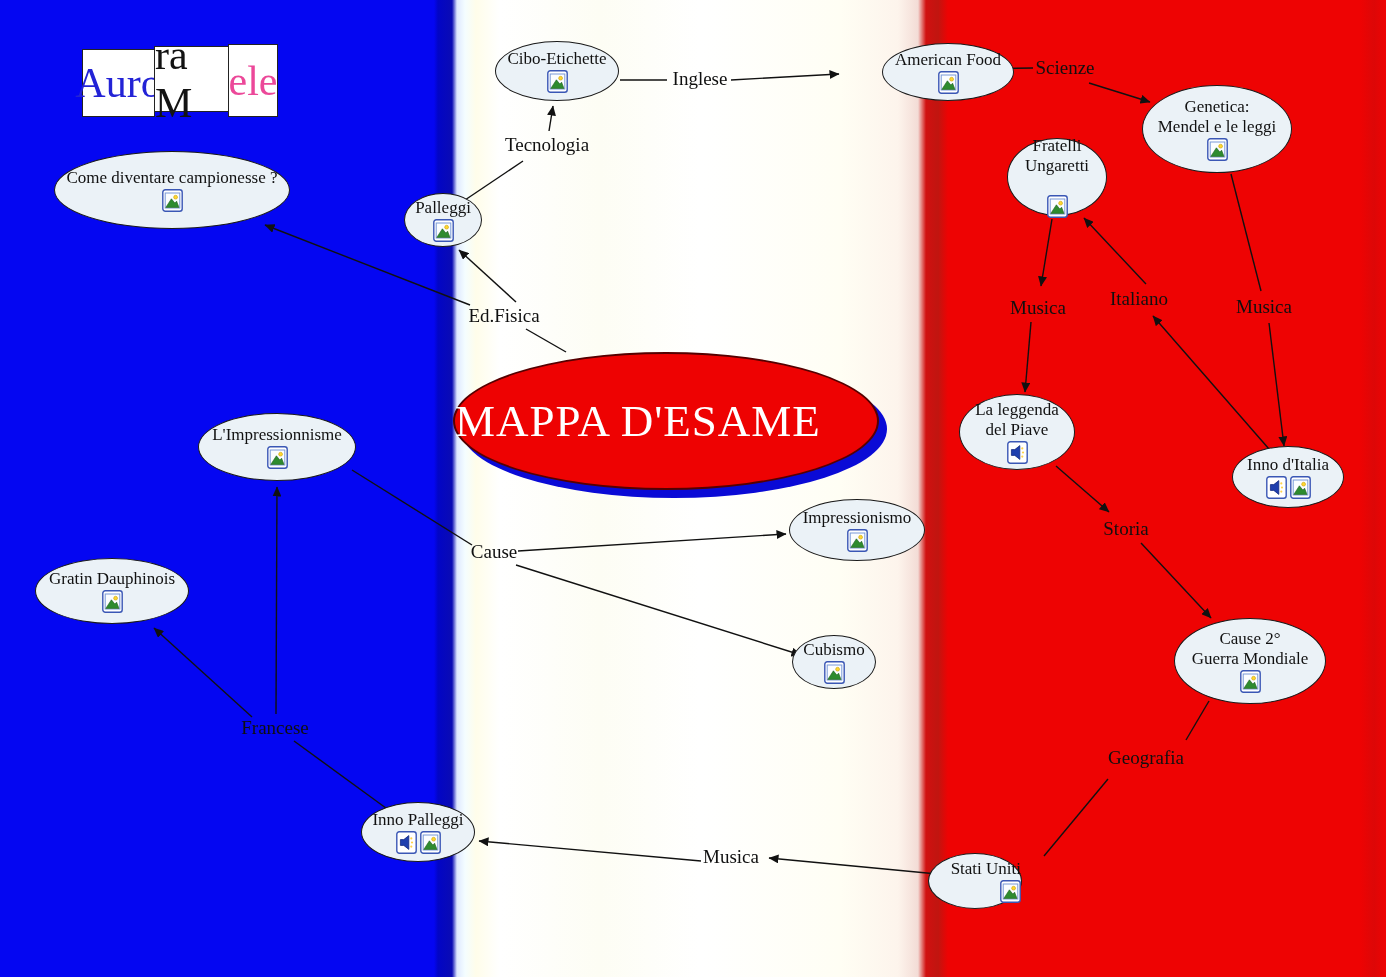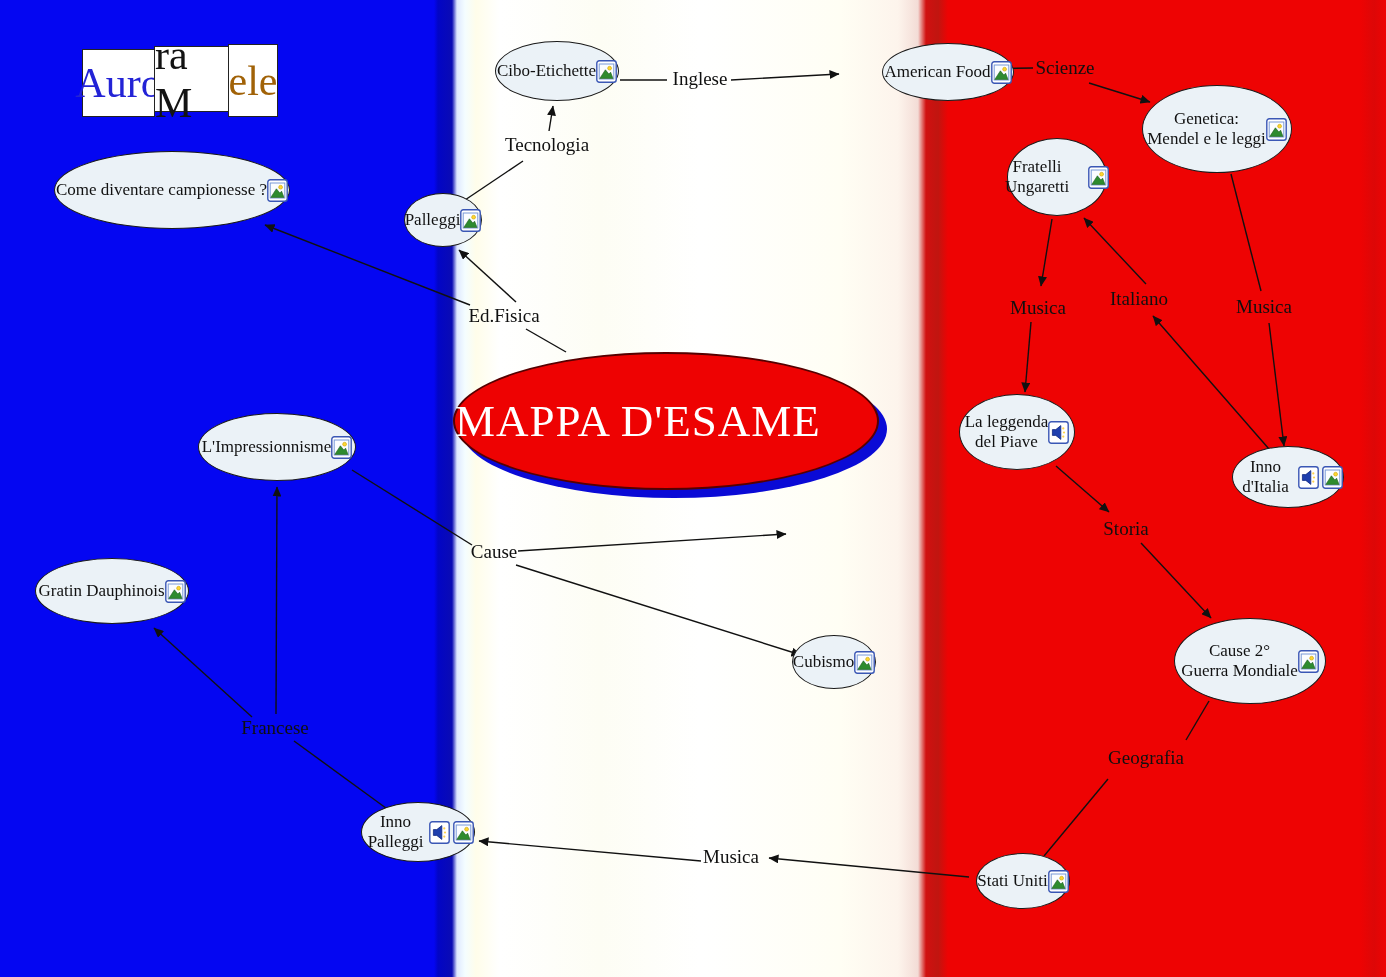--- a/index.html
+++ b/index.html
@@ -9,41 +9,41 @@
       #0406f2 0px,#0406f2 434px,
       #0205c6 438px,#0a0bb4 452px,
       #dfe9ff 457px,#f4fdff 465px,
       #fffdea 476px,#ffffff 500px,
       #fdfdf4 600px,#ffffff 700px,#fffef4 840px,
       #fdf4ec 898px,#f3dcd6 918px,
       #d11010 926px,#c01510 938px,
       #ee0303 948px,#ee0303 1360px,#dd0707 1374px,#ee0303 1386px);}
   svg.edges{position:absolute;left:0;top:0;width:1386px;height:977px;}
   .node{position:absolute;background:#ebf2f7;border:1.4px solid #1a1a1a;border-radius:50%;
-    display:flex;flex-direction:row;align-items:center;justify-content:center;
+    display:flex;flex-direction:column;align-items:center;justify-content:center;
     box-sizing:border-box;z-index:3;}
   .node .ntext{font-size:17px;line-height:1.15;color:#111;text-align:center;white-space:pre-line;}
   .node .icons{display:flex;gap:3px;margin-top:1px;height:23px;align-items:center;}
   .res{display:inline-block;width:21px;height:23px;cursor:pointer;}
   .linklabel{position:absolute;transform:translate(-50%,-50%);font-size:19px;color:#101010;
     white-space:nowrap;z-index:2;}
   
   #mappa-shadow{position:absolute;left:461px;top:360px;width:426px;height:138px;background:#0a0ad6;
     border-radius:50%;z-index:1;}
   #mappa{position:absolute;left:453px;top:352px;width:426px;height:138px;background:#ee0202;
     border:2px solid #550000;border-radius:50%;display:flex;align-items:center;justify-content:flex-start;
     box-sizing:border-box;z-index:3;}
   #mappa .mtext{color:#ffffff;font-size:45px;letter-spacing:1px;white-space:nowrap;}
   
   .logo{position:absolute;z-index:4;}
   .logo .lbox{position:absolute;background:#ffffff;border:1px solid #222;box-sizing:border-box;
     display:flex;align-items:center;justify-content:center;font-size:42px;}
   #lbox1{left:82px;top:49px;width:73px;height:68px;color:#2323d6;}
   #lbox2{left:154px;top:46px;width:75px;height:66px;color:#131313;}
-  #lbox3{left:228px;top:44px;width:50px;height:73px;color:#a16207;}
+  #lbox3{left:228px;top:44px;width:50px;height:73px;color:#ec4899;}
 </style>
 </head>
 <body>
 
 <div id="canvas">
 
   <svg class="edges">
     <defs>
       <marker id="arrow" markerWidth="11" markerHeight="9" refX="9.5" refY="4.5" orient="auto" markerUnits="userSpaceOnUse">
         <path d="M0,0 L10,4.5 L0,9 z" fill="#111"></path>
@@ -217,20 +217,31 @@
           </svg></span>
         <span class="res"><svg width="21" height="23" viewBox="0 0 21 23">
             <rect x="0.8" y="0.8" width="19.4" height="21.4" rx="2.5" fill="#ffffff" stroke="#3a57b5" stroke-width="1.4"></rect>
             <rect x="3.2" y="4" width="14.6" height="15" fill="#fbfdff" stroke="#7a9ad8" stroke-width="1"></rect>
             <circle cx="13.6" cy="8.2" r="1.9" fill="#ffd633" stroke="#c9a40a" stroke-width="0.6"></circle>
             <path d="M3.8 18.4 L9.4 9.8 L12.8 14 L14.6 12.2 L17 18.4 Z" fill="#2e8b2f" stroke="#1c5c1d" stroke-width="0.6"></path>
           </svg></span>
       </div>
   </div>
 
+  <div class="node" style="left:789px;top:499px;width:136px;height:62px;">
+    <div class="ntext">Impressionismo</div>
+    <div class="icons">
+        <span class="res"><svg width="21" height="23" viewBox="0 0 21 23">
+            <rect x="0.8" y="0.8" width="19.4" height="21.4" rx="2.5" fill="#ffffff" stroke="#3a57b5" stroke-width="1.4"></rect>
+            <rect x="3.2" y="4" width="14.6" height="15" fill="#fbfdff" stroke="#7a9ad8" stroke-width="1"></rect>
+            <circle cx="13.6" cy="8.2" r="1.9" fill="#ffd633" stroke="#c9a40a" stroke-width="0.6"></circle>
+            <path d="M3.8 18.4 L9.4 9.8 L12.8 14 L14.6 12.2 L17 18.4 Z" fill="#2e8b2f" stroke="#1c5c1d" stroke-width="0.6"></path>
+          </svg></span>
+      </div>
+  </div>
 
   <div class="node" style="left:35px;top:558px;width:154px;height:66px;">
     <div class="ntext">Gratin Dauphinois</div>
     <div class="icons">
         <span class="res"><svg width="21" height="23" viewBox="0 0 21 23">
             <rect x="0.8" y="0.8" width="19.4" height="21.4" rx="2.5" fill="#ffffff" stroke="#3a57b5" stroke-width="1.4"></rect>
             <rect x="3.2" y="4" width="14.6" height="15" fill="#fbfdff" stroke="#7a9ad8" stroke-width="1"></rect>
             <circle cx="13.6" cy="8.2" r="1.9" fill="#ffd633" stroke="#c9a40a" stroke-width="0.6"></circle>
             <path d="M3.8 18.4 L9.4 9.8 L12.8 14 L14.6 12.2 L17 18.4 Z" fill="#2e8b2f" stroke="#1c5c1d" stroke-width="0.6"></path>
           </svg></span>
@@ -274,21 +285,21 @@
           </svg></span>
         <span class="res"><svg width="21" height="23" viewBox="0 0 21 23">
             <rect x="0.8" y="0.8" width="19.4" height="21.4" rx="2.5" fill="#ffffff" stroke="#3a57b5" stroke-width="1.4"></rect>
             <rect x="3.2" y="4" width="14.6" height="15" fill="#fbfdff" stroke="#7a9ad8" stroke-width="1"></rect>
             <circle cx="13.6" cy="8.2" r="1.9" fill="#ffd633" stroke="#c9a40a" stroke-width="0.6"></circle>
             <path d="M3.8 18.4 L9.4 9.8 L12.8 14 L14.6 12.2 L17 18.4 Z" fill="#2e8b2f" stroke="#1c5c1d" stroke-width="0.6"></path>
           </svg></span>
       </div>
   </div>
 
-  <div class="node" style="left:976px;top:853px;width:94px;height:56px;">
+  <div class="node" style="left:928px;top:853px;width:94px;height:56px;align-items:flex-end;">
     <div class="ntext">Stati Uniti</div>
     <div class="icons">
         <span class="res"><svg width="21" height="23" viewBox="0 0 21 23">
             <rect x="0.8" y="0.8" width="19.4" height="21.4" rx="2.5" fill="#ffffff" stroke="#3a57b5" stroke-width="1.4"></rect>
             <rect x="3.2" y="4" width="14.6" height="15" fill="#fbfdff" stroke="#7a9ad8" stroke-width="1"></rect>
             <circle cx="13.6" cy="8.2" r="1.9" fill="#ffd633" stroke="#c9a40a" stroke-width="0.6"></circle>
             <path d="M3.8 18.4 L9.4 9.8 L12.8 14 L14.6 12.2 L17 18.4 Z" fill="#2e8b2f" stroke="#1c5c1d" stroke-width="0.6"></path>
           </svg></span>
       </div>
   </div>

